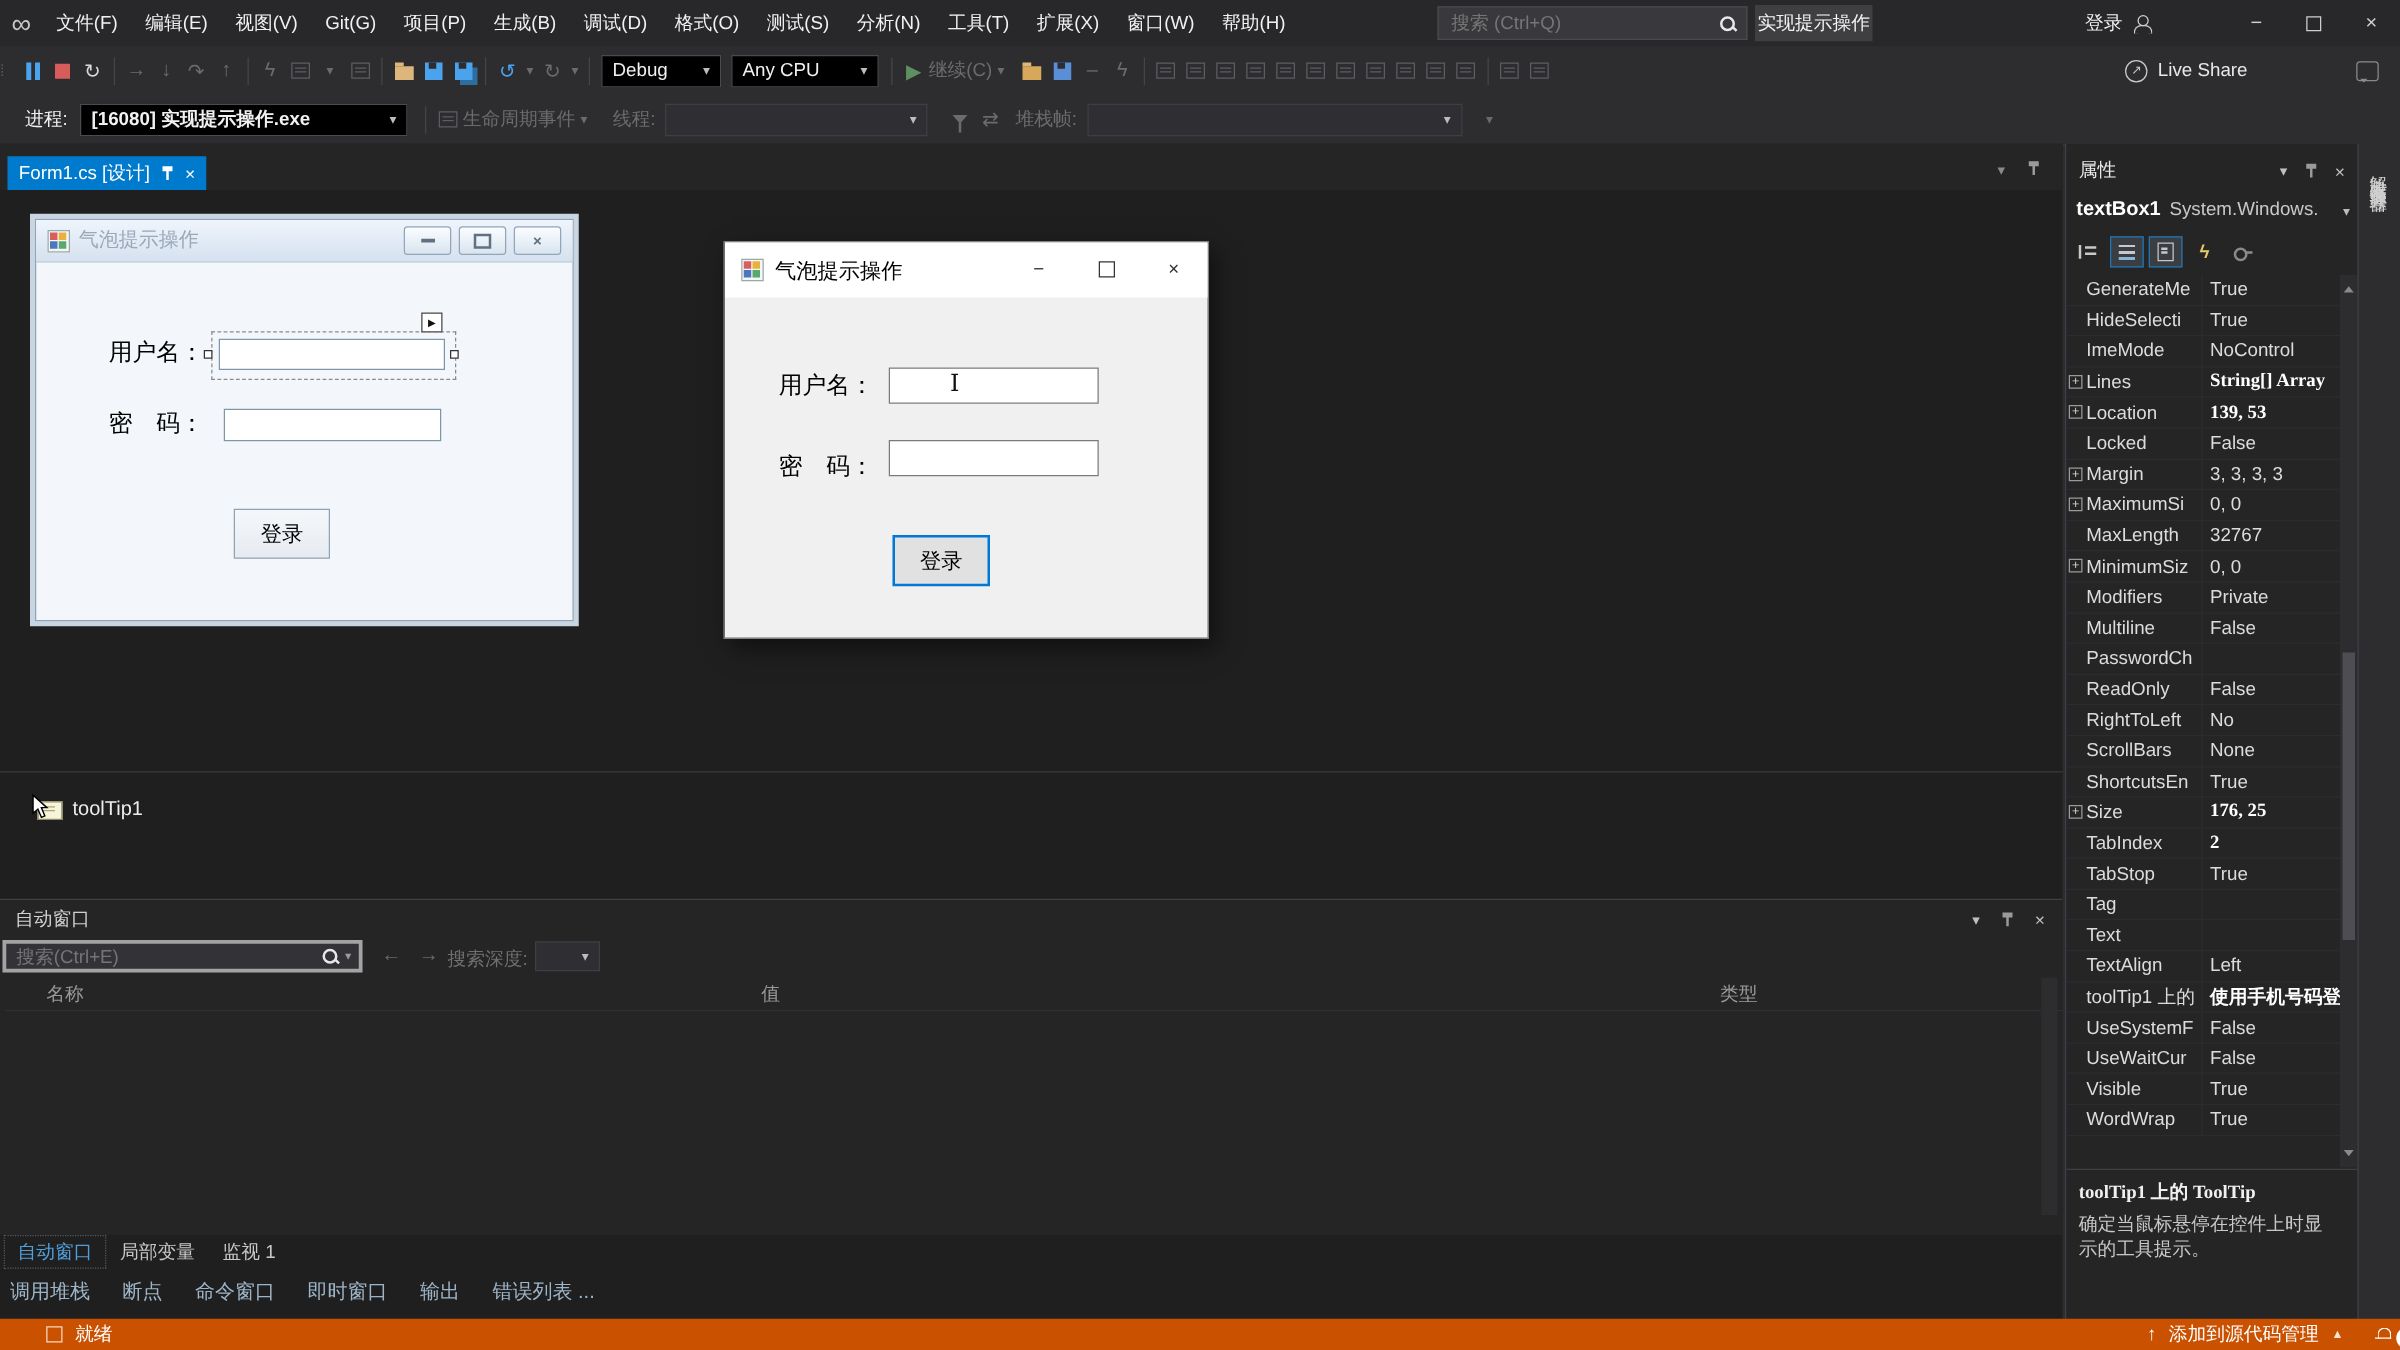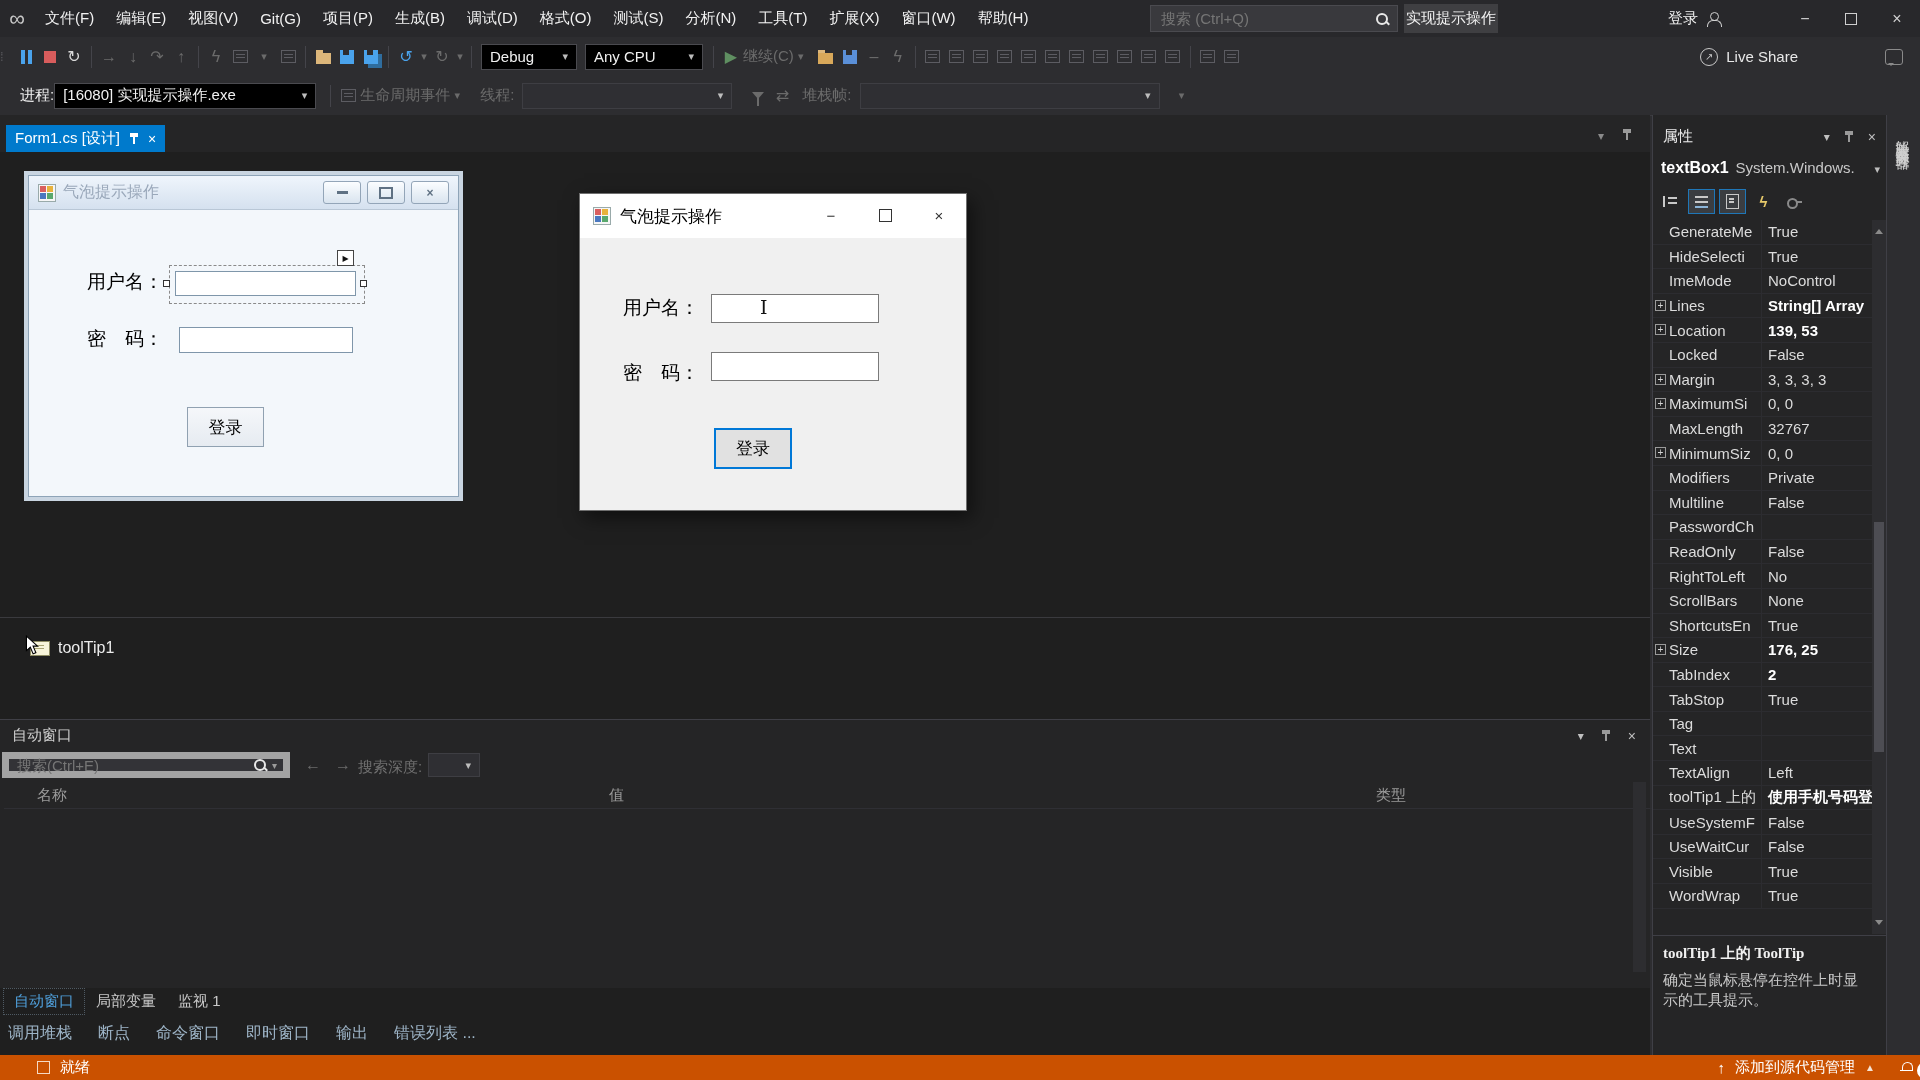--- a/index.html
+++ b/index.html
@@ -92,21 +92,21 @@
   
   .traydiv{position:absolute;left:0;top:502px;width:1650px;height:1px;background:#3a3a3e;}
   .trayitem{position:absolute;left:30px;top:524px;display:flex;align-items:center;gap:8px;color:#ececec;font-size:16px;}
   .ttipicon{position:relative;width:18px;height:13px;background:#f7f4da;border:1px solid #8e8c64;}
   .ttipicon::before{content:"";position:absolute;left:2px;top:3px;width:11px;height:1px;background:#a8a474;box-shadow:0 3px 0 #a8a474;}
   .cursvg{position:absolute;left:-6px;top:-7px;}
   
   .autos{position:absolute;left:0;top:604px;width:1650px;height:269px;background:#252526;border-top:1px solid #3f3f46;box-sizing:border-box;}
   .autos-head{position:absolute;left:0;top:0;width:100%;height:30px;display:flex;align-items:center;padding:0 12px;box-sizing:border-box;color:#d0d0d0;}
   .autos-headicons{position:absolute;right:14px;top:8px;display:flex;gap:17px;color:#c0c0c0;font-size:12px;align-items:center;}
-  .autos-search{position:absolute;left:2px;top:32px;width:288px;height:26px;background:#333337;border:7px solid #a3a3a3;display:flex;align-items:center;padding:0 6px;box-sizing:border-box;}
+  .autos-search{position:absolute;left:2px;top:32px;width:288px;height:26px;background:#333337;border:3px solid #a3a3a3;display:flex;align-items:center;padding:0 6px;box-sizing:border-box;}
   .autos-search input{flex:1;background:transparent;border:none;outline:none;color:#8a8a8a;font-size:15px;font-family:inherit;}
   .navarrows{position:absolute;left:305px;top:36px;display:flex;gap:14px;color:#6b6b6b;font-size:16px;}
   .depthlbl{position:absolute;left:358px;top:38px;color:#6f6f6f;}
   .depthcombo{position:absolute;left:428px;top:33px;width:52px;height:24px;}
   .acols{position:absolute;left:4px;top:62px;width:1650px;height:26px;border-bottom:1px solid #2f2f34;color:#9a9a9a;}
   .acol{position:absolute;top:4px;}
   .acol:nth-of-type(1){left:33px;}
   .acol:nth-of-type(2){left:605px;}
   .acol:nth-of-type(3){left:1372px;}
   .avscroll{position:absolute;right:4px;top:62px;width:13px;height:190px;background:#2d2d30;}
@@ -135,21 +135,21 @@
   .keyic{position:relative;width:15px;height:8px;}
   .keyic::before{content:"";position:absolute;left:0;top:0;width:7px;height:7px;border:2px solid #8a8a8a;border-radius:50%;}
   .keyic::after{content:"";position:absolute;left:9px;top:3px;width:6px;height:2px;background:#8a8a8a;box-shadow:3px 2px 0 -1px #8a8a8a;}
   .pgrid{position:absolute;left:0;top:105px;width:220px;height:714px;overflow:hidden;}
   .prow{position:relative;display:flex;height:24.6px;align-items:center;border-bottom:1px solid #2c2c30;box-sizing:border-box;}
   .expbox{position:absolute;left:2px;top:6px;width:11px;height:11px;border:1px solid #9a9a9a;color:#d5d5d5;font-size:10px;line-height:9px;text-align:center;visibility:hidden;background:#252526;box-sizing:border-box;}
   .expbox::before{content:"+";}
   .prow.expand .expbox{visibility:visible;}
   .pname{width:92px;margin-left:16px;color:#dcdcdc;white-space:nowrap;overflow:hidden;flex:none;}
   .pval{flex:1;display:flex;align-items:center;border-left:1px solid #2c2c30;padding-left:6px;color:#dcdcdc;white-space:nowrap;overflow:hidden;height:100%;}
-  .prow.bold .pvt{font-weight:bold;color:#fff;}
+  .prow.bold .pvt{font-weight:bold;color:#fff;font-family:Liberation Serif, serif;}
   .pscroll{position:absolute;right:0;top:105px;width:14px;height:714px;background:#2d2d30;}
   .pthumb{position:absolute;left:2px;top:302px;width:10px;height:230px;background:#4d4d53;}
   .tri-up{position:absolute;left:3px;top:5px;width:0;height:0;border:4px solid transparent;border-bottom:5px solid #8a8a8a;}
   .tri-down{position:absolute;left:3px;bottom:5px;width:0;height:0;border:4px solid transparent;border-top:5px solid #8a8a8a;}
   .pdesc{position:absolute;left:0;top:820px;width:234px;height:120px;border-top:1px solid #3f3f46;padding:8px 10px;box-sizing:border-box;}
   .pdesc-title{font-weight:bold;color:#f0f0f0;margin-bottom:7px;font-family:Liberation Serif, serif;}
   .pdesc-line{color:#c8c8c8;line-height:20px;}
   
   .rstrip{position:absolute;left:1886px;top:115px;width:34px;height:948px;background:#2d2d30;border-left:1px solid #3f3f46;box-sizing:border-box;}
   .vtab{position:absolute;left:7px;top:14px;writing-mode:vertical-lr;text-orientation:upright;color:#d0d0d0;font-size:14px;letter-spacing:2px;}
@@ -312,21 +312,21 @@
       <span class="lscirc">↗</span>
       <span class="lslabel">Live Share</span>
     </div>
     <span class="ic" style="margin-right:14px;">
         <span class="fb"></span>
       </span>
   </div>
 
   <div class="procbar">
     <span style="margin-left:20px;">进程:</span>
-    <div class="combo" style="width:262px;">
+    <div class="combo" style="width:262px;margin-left:10px;font-weight:bold;">
       <span>[16080] 实现提示操作.exe</span>
         <span class="caret">▾</span>
     </div>
     <span class="sep" style="margin-left:14px;"></span>
     <span class="ic">
         <span class="dimicon"></span>
       </span>
     <span class="dim">生命周期事件</span>
     <span class="ic dim" style="font-size:11px;width:14px;">▾</span>
     <span class="dim" style="margin-left:16px;">线程:</span>

